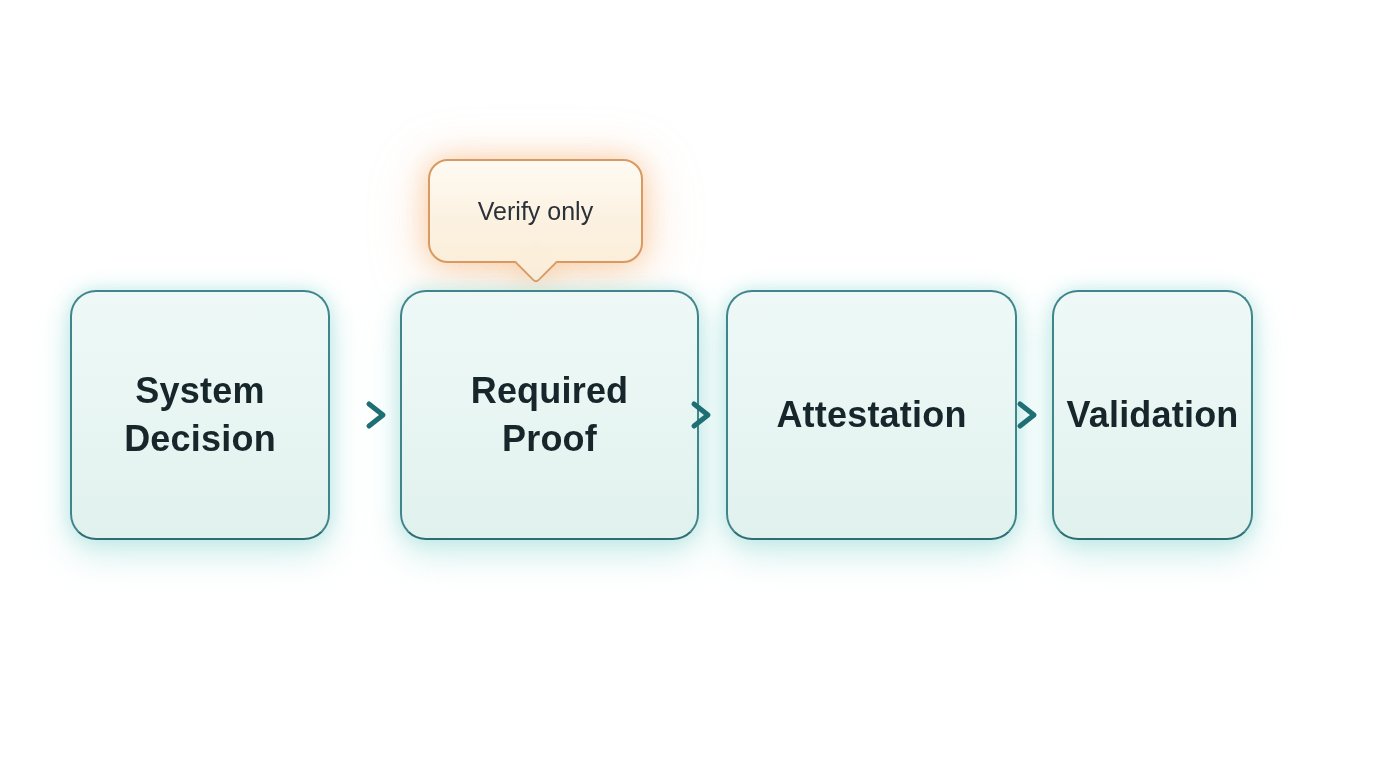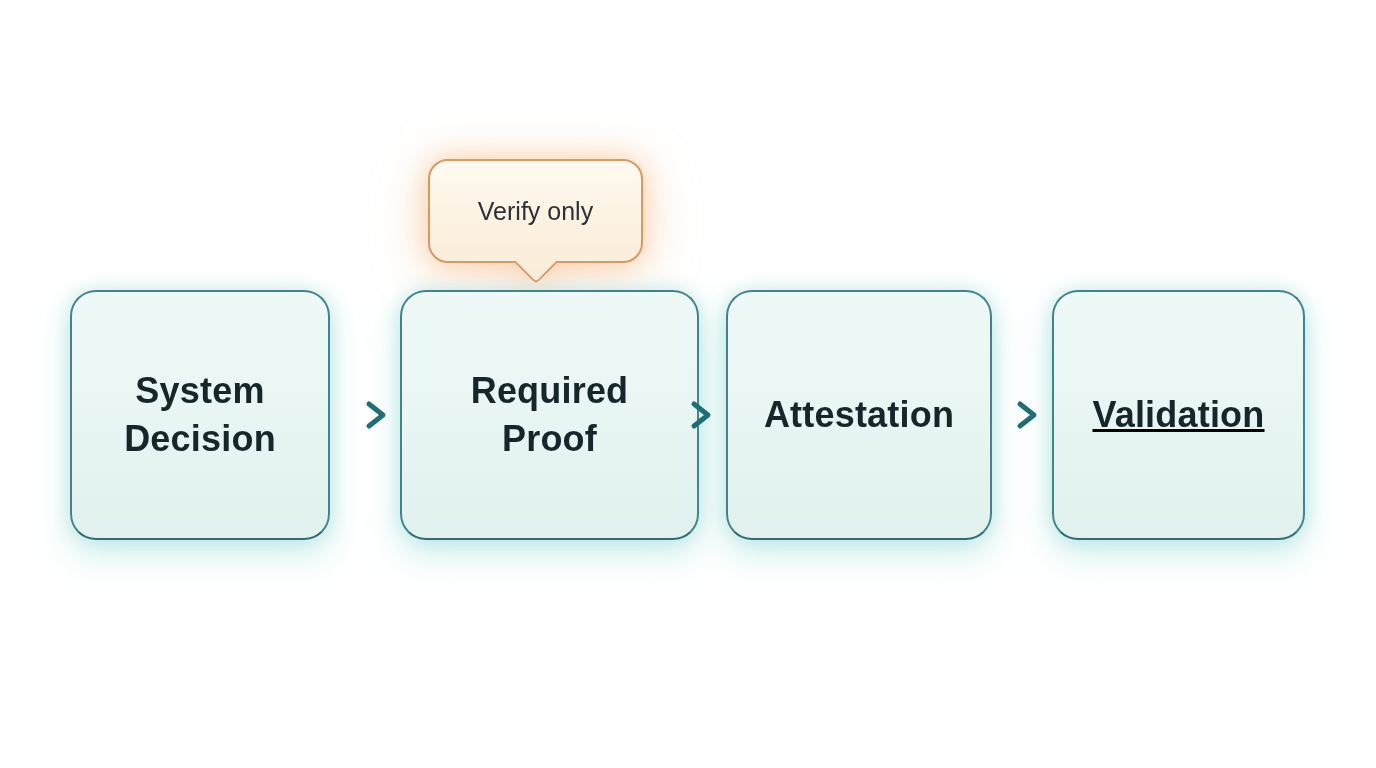--- a/index.html
+++ b/index.html
@@ -30,22 +30,22 @@
     box-shadow:
       0 0 18px rgba(158, 224, 218, 0.60),
       0 16px 34px rgba(150, 219, 212, 0.42);
     display: flex;
     align-items: center;
     justify-content: center;
     text-align: center;
   }
   .step-box.b1 { left: 70px;   width: 260px; }
   .step-box.b2 { left: 400px;  width: 299px; }
-  .step-box.b3 { left: 726px;  width: 266px; }
-  .step-box.b4 { left: 1052px; width: 253px; text-decoration: underline; }
+  .step-box.b3 { left: 726px;  width: 291px; }
+  .step-box.b4 { left: 1052px; width: 201px; }
 
   .step-label {
     font-size: 36px;
     font-weight: 700;
     line-height: 1.33;
     color: var(--box-text, #17262a);
     padding: 0 18px;
     letter-spacing: 0.2px;
   }
 

